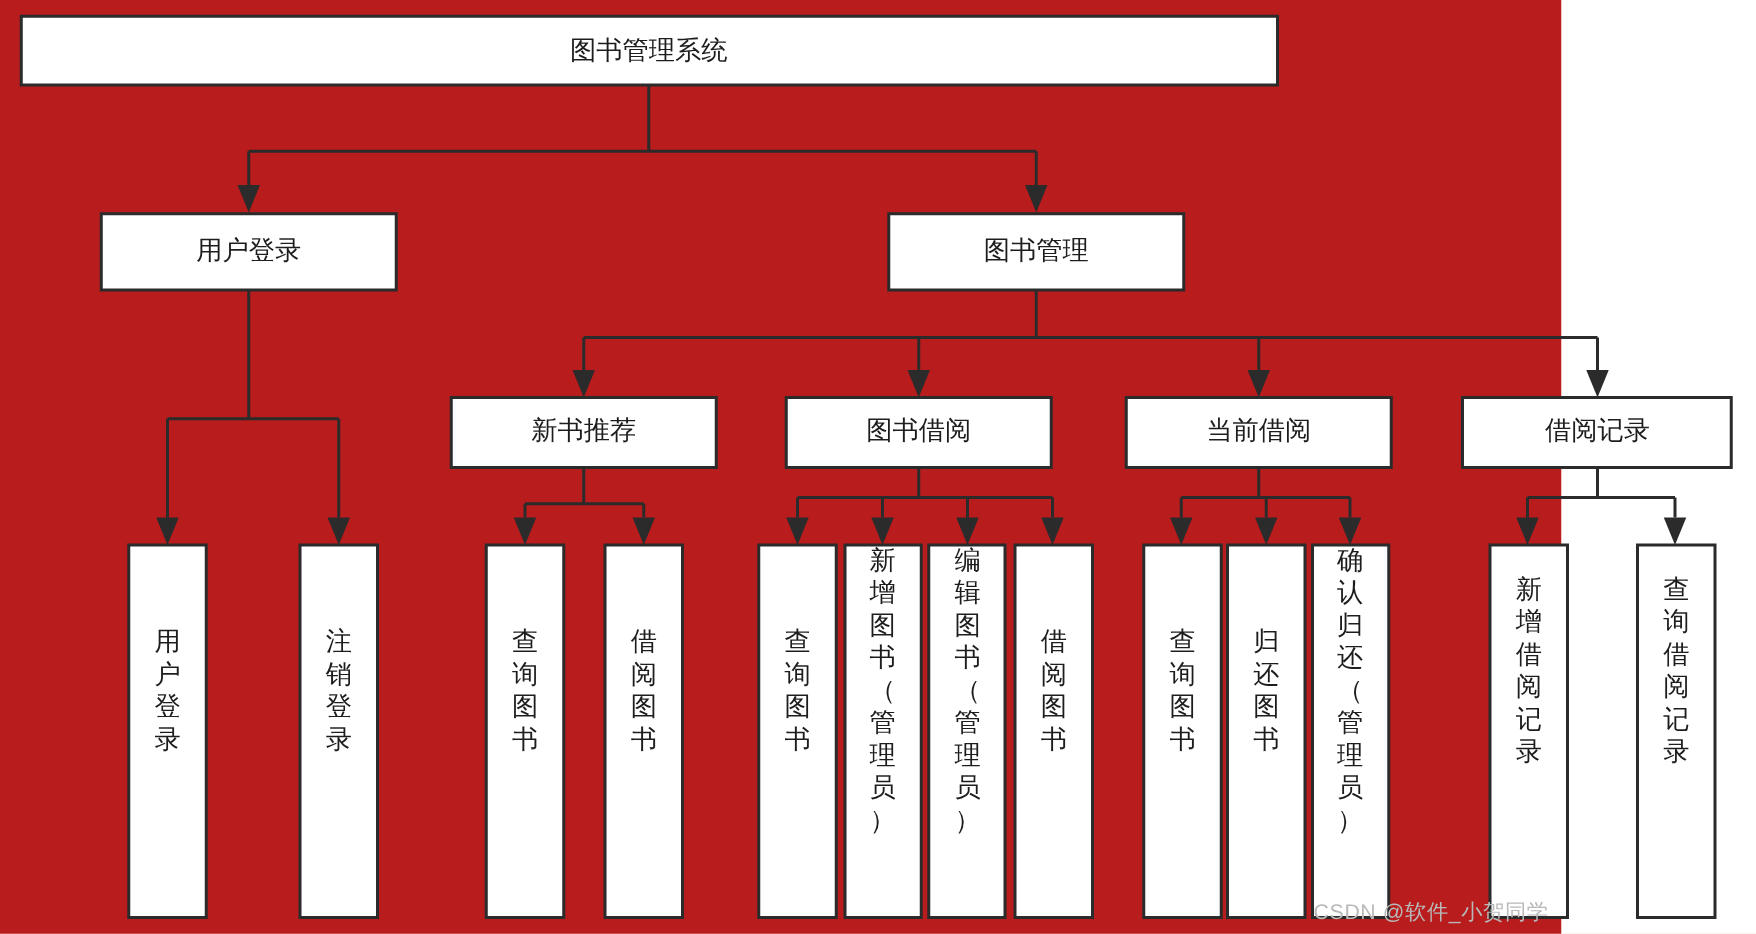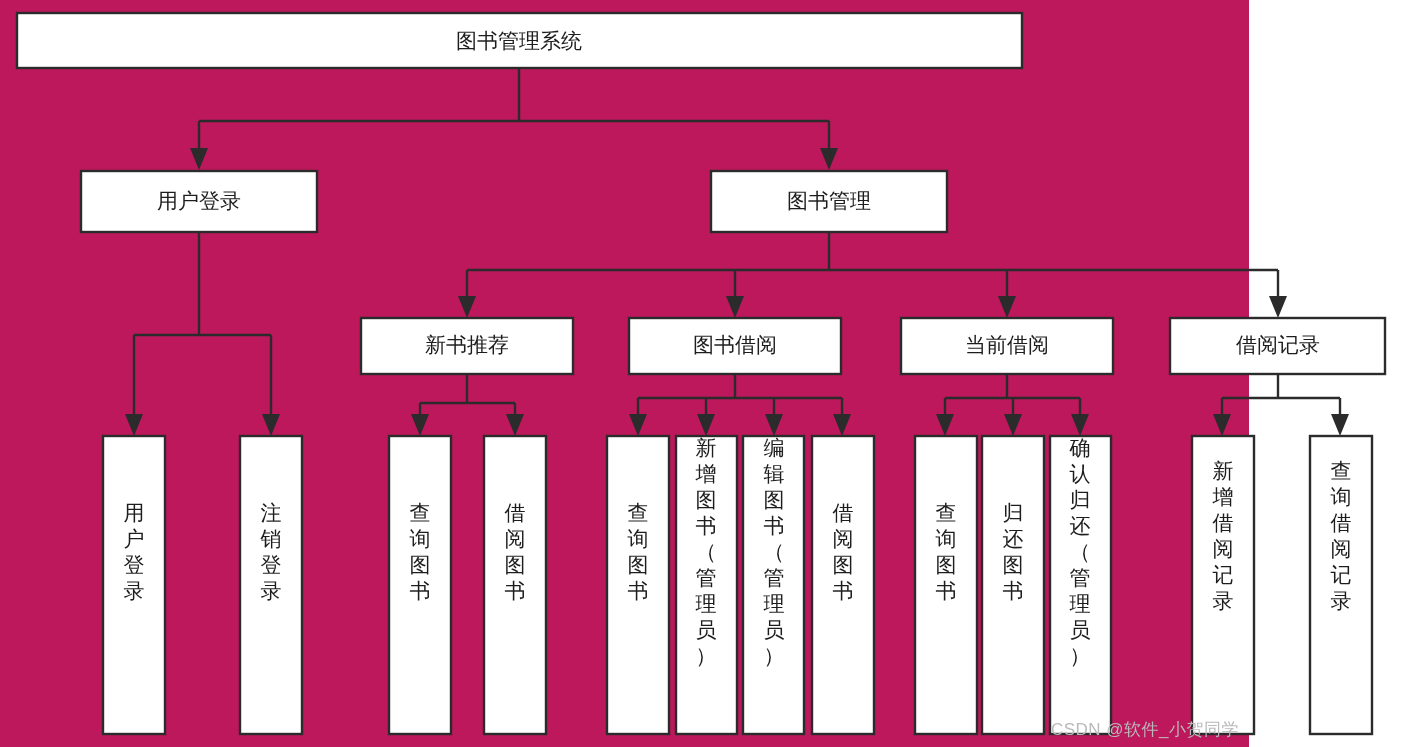--- a/index.html
+++ b/index.html
@@ -10,21 +10,21 @@
   body {
     width: 1405px;
     height: 747px;
     font-family: "Liberation Sans", "DejaVu Sans", sans-serif;
     overflow: hidden;
   }
   #diagram-root {
     position: relative;
     width: 1249px;
     height: 747px;
-    background: #be185d;
+    background: #b91c1c;
   }
   svg.diagram-canvas {
     position: absolute;
     top: 0;
     left: 0;
     width: 1405px;
     height: 747px;
   }
   .node-box {
     fill: #ffffff;

